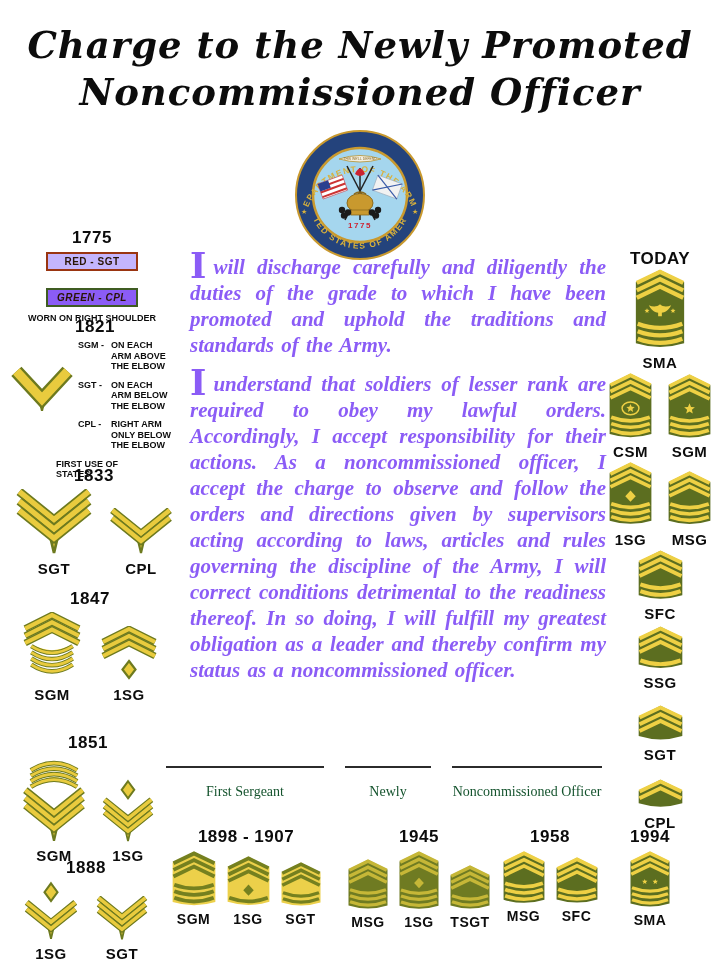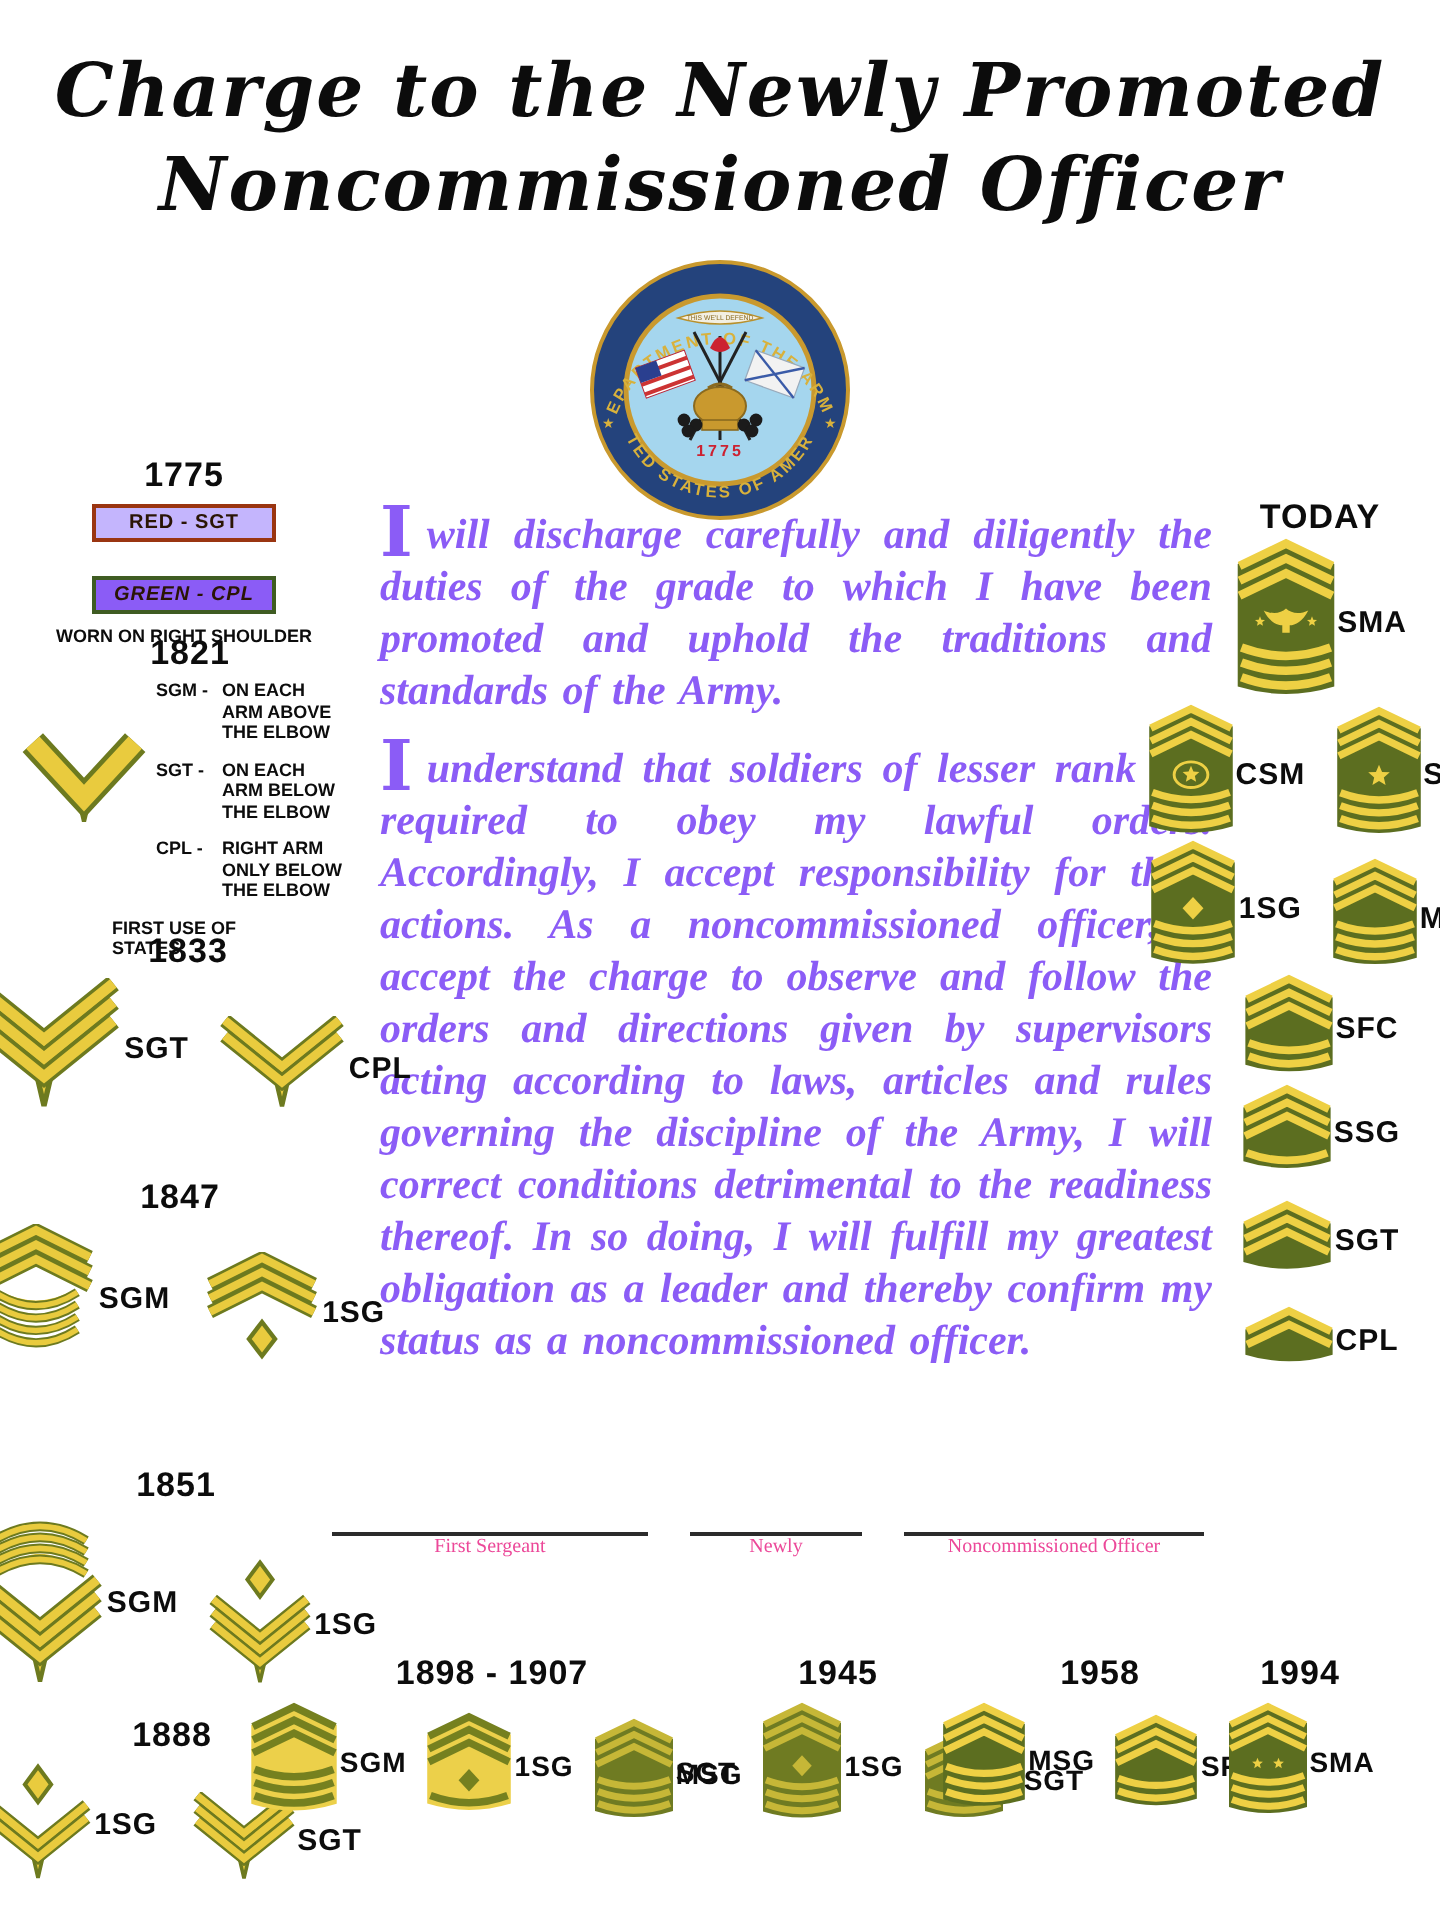--- a/index.html
+++ b/index.html
@@ -21,28 +21,28 @@
   .charge{position:absolute;left:190px;top:254px;width:416px;}
   .charge p{margin:0 0 13px 0;font-family:"Liberation Serif",serif;font-weight:bold;
             font-style:italic;font-size:21px;line-height:26px;text-align:justify;
             word-spacing:2px;color:#8b5cf6;}
   .initcap{font-family:"DejaVu Serif",serif;font-style:normal;font-weight:bold;
            font-size:35px;line-height:0;margin-right:7px;vertical-align:-4px;}
   
   .sig{position:absolute;left:166px;top:766px;width:436px;display:flex;justify-content:space-between;}
   .sigcol{display:flex;flex-direction:column;}
   .sigcol .line{border-top:2px solid #2b2b2b;}
-  .sigcol .lab{font-family:"Liberation Serif",serif;font-size:10px;text-align:center;
-               padding-top:0;color:#ec4899;}
+  .sigcol .lab{font-family:"Liberation Serif",serif;font-size:14px;text-align:center;
+               padding-top:16px;color:#14532d;}
   .sigc1{width:158px}.sigc2{width:86px}.sigc3{width:150px}
   
   .sec{position:absolute;}
   .year{font-weight:bold;font-size:17px;text-align:center;letter-spacing:0.5px;color:#0c0c0c;}
   .figrow{display:flex;justify-content:center;align-items:flex-end;margin-top:3px;}
-  .fig{display:flex;flex-direction:row;align-items:center;justify-content:flex-end;}
+  .fig{display:flex;flex-direction:column;align-items:center;justify-content:flex-end;}
   .rlabel{font-weight:bold;font-size:15px;margin-top:4px;letter-spacing:0.5px;color:#0c0c0c;}
   .rlabel.sm{font-size:14px;margin-top:3px;}
   
   #sec1775{left:22px;top:228px;width:140px;}
   .bar{width:88px;height:15px;margin:0 auto;display:flex;align-items:center;justify-content:center;
        font-weight:bold;font-size:10px;letter-spacing:0.5px;color:#2a1505;border:2px solid;}
   .bar+.bar{margin-top:17px;}
   #bars1775{margin-top:4px;}
   .smallcap{font-weight:bold;font-size:9px;line-height:10.5px;text-align:center;margin-top:6px;color:#0c0c0c;}
   #sec1821{left:10px;top:317px;width:170px;}

